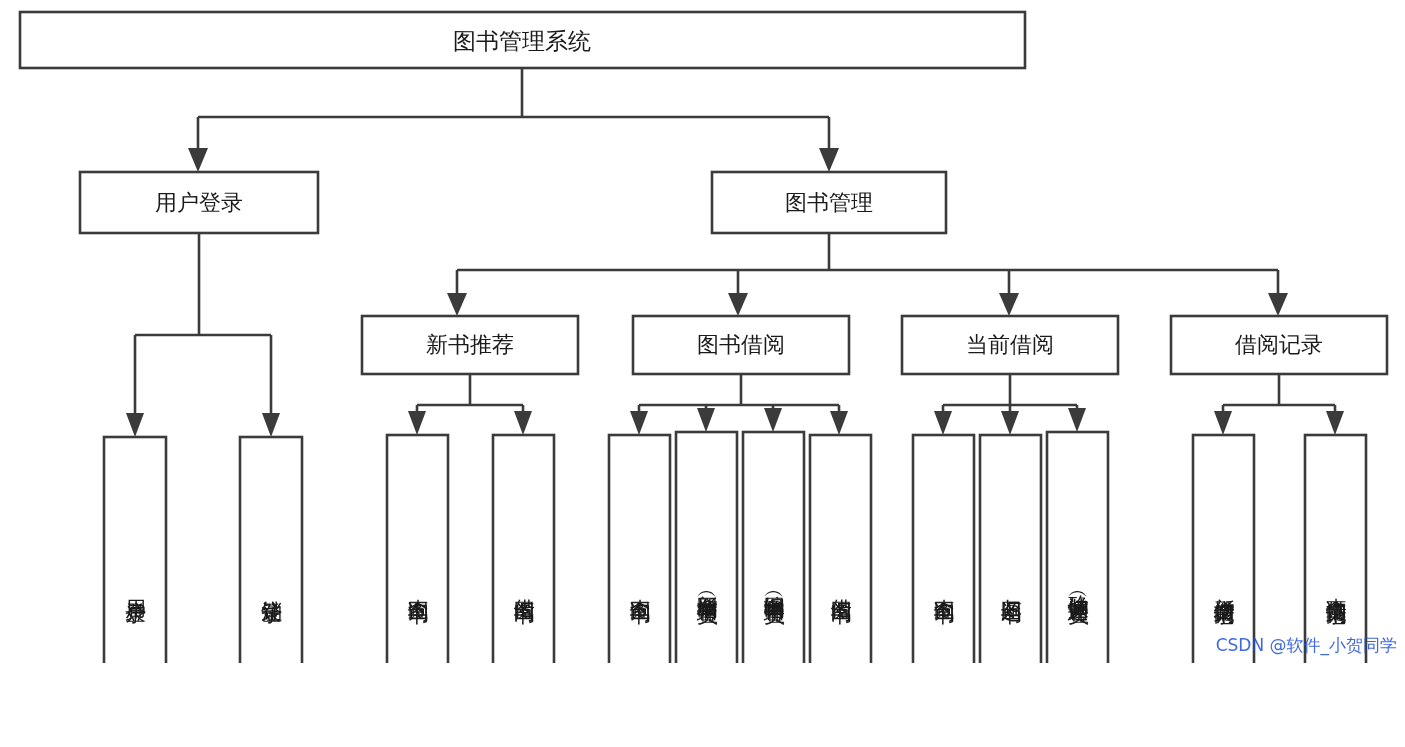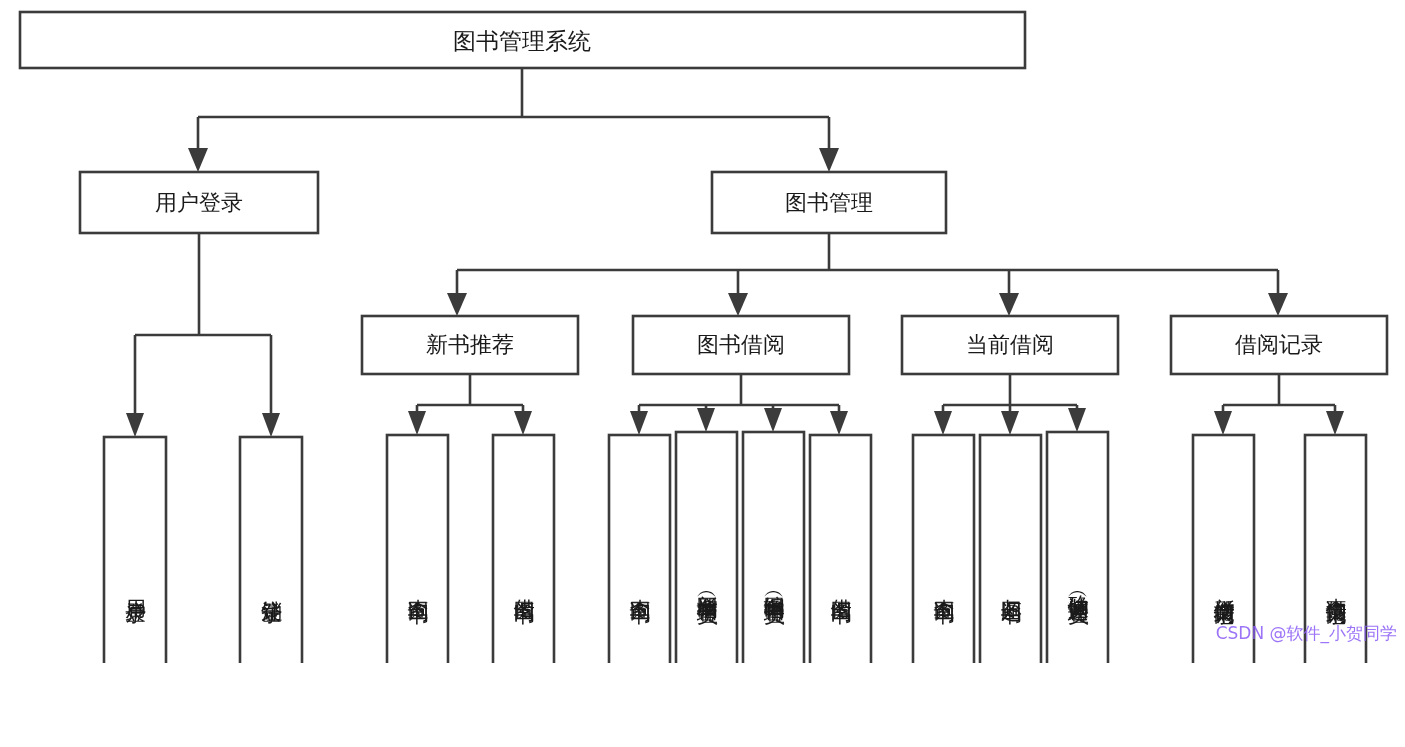--- a/index.html
+++ b/index.html
@@ -64,24 +64,24 @@
     align-items: center;
     justify-content: center;
     text-align: center;
     white-space: nowrap;
     pointer-events: none;
     user-select: none;
   }
   .watermark {
     position: absolute;
     right: 8px;
-    bottom: 18px;
+    bottom: 6px;
     font-family: "DejaVu Sans", "Liberation Sans", sans-serif;
     font-size: 17px;
-    color: #8b5cf6;
+    color: #1d4ed8;
     opacity: 0.85;
     white-space: nowrap;
     user-select: none;
   }
 </style>
 </head>
 <body>
 
 <div id="diagram-root">
 

